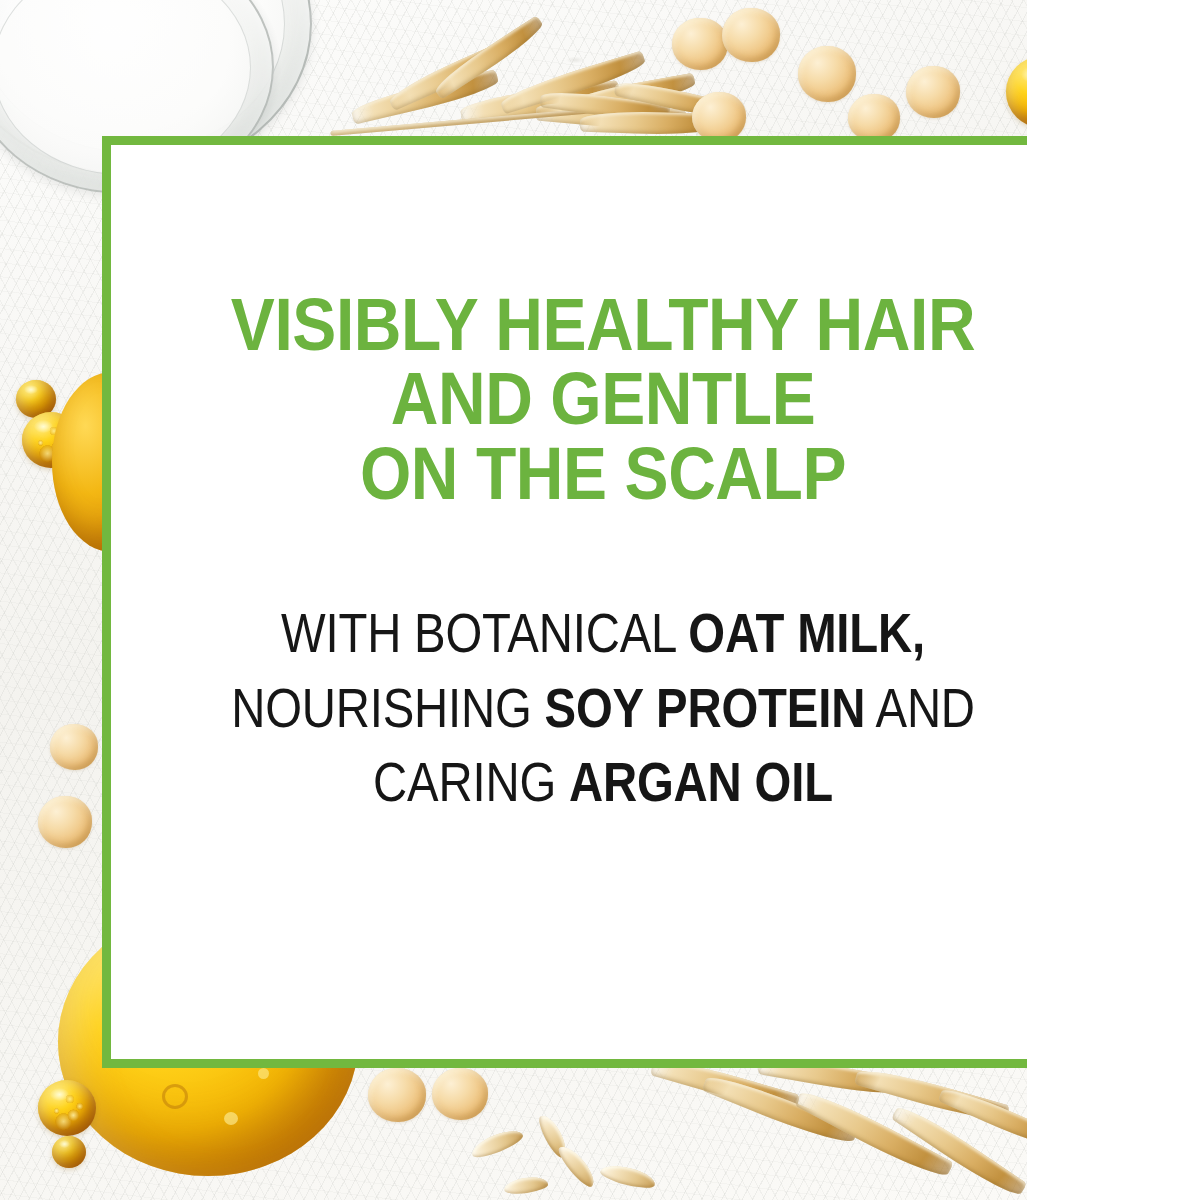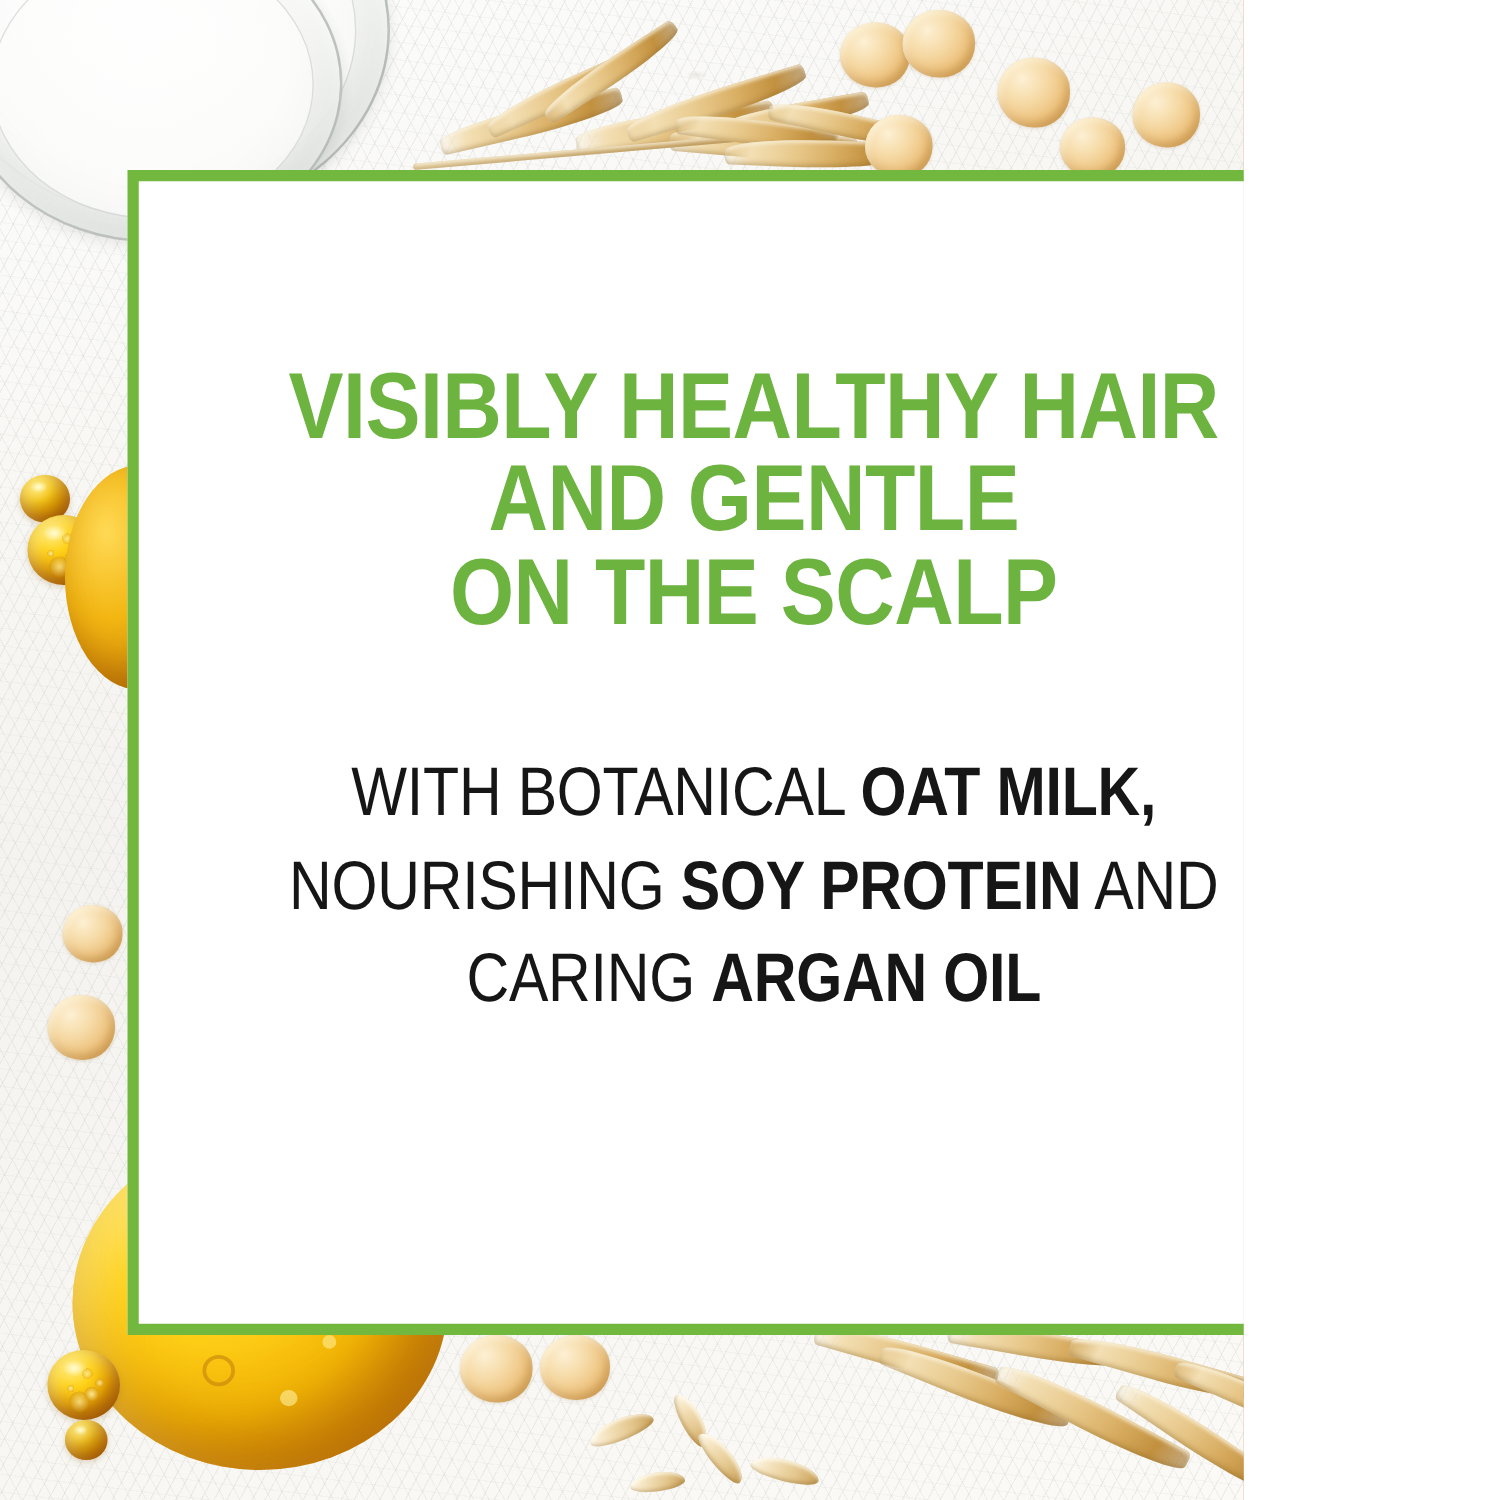--- a/index.html
+++ b/index.html
@@ -11,20 +11,21 @@
     overflow: hidden;
     font-family: "Liberation Sans", sans-serif;
   }
 
   #banner {
     position: relative;
     width: 995px;
     height: 1200px;
     background: #c2410c;
     overflow: hidden;
+    padding-left: 32px;
   }
 
   
   .bg-texture {
     position: absolute;
     inset: 0;
     background-color: #f7f6f3;
     background-image:
       radial-gradient(ellipse 11px 5px at 12% 7%,  rgba(206,206,200,.55), rgba(206,206,200,0) 70%),
       radial-gradient(ellipse 9px 4px  at 31% 19%, rgba(199,201,196,.5),  rgba(199,201,196,0) 70%),

